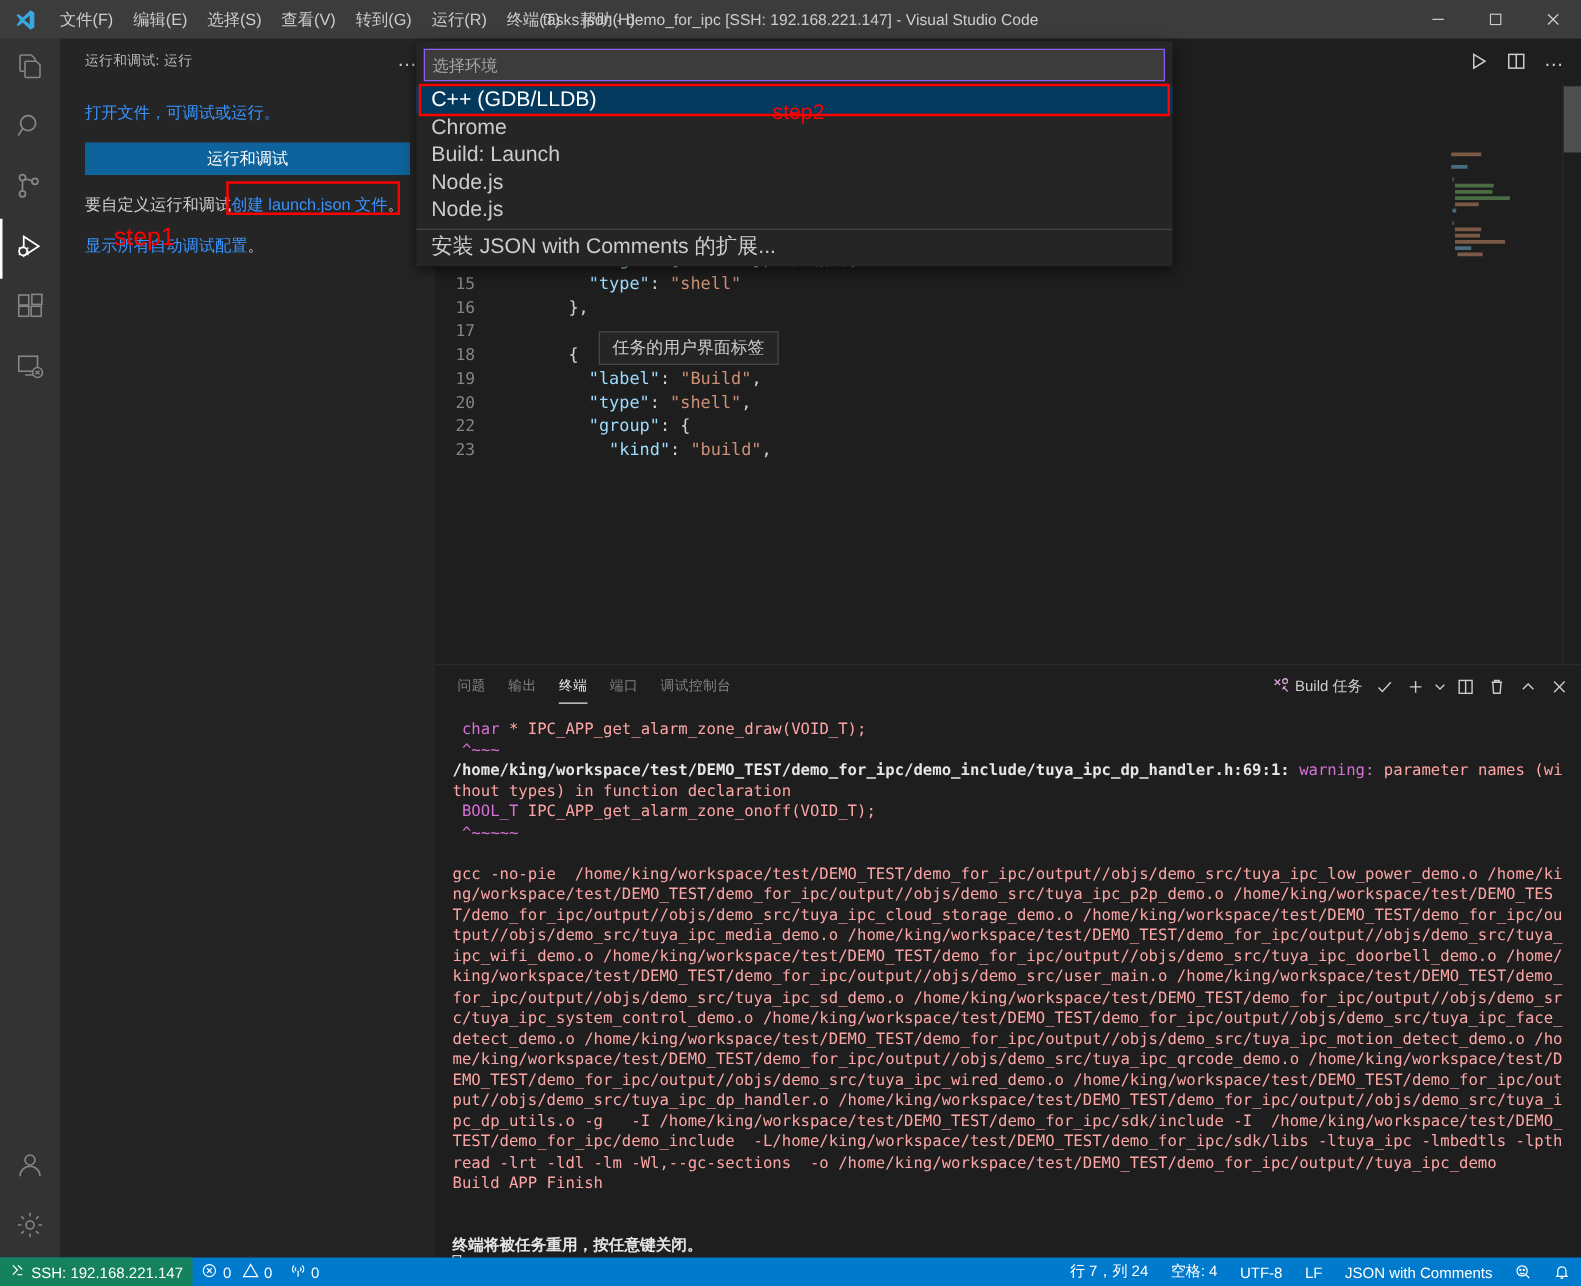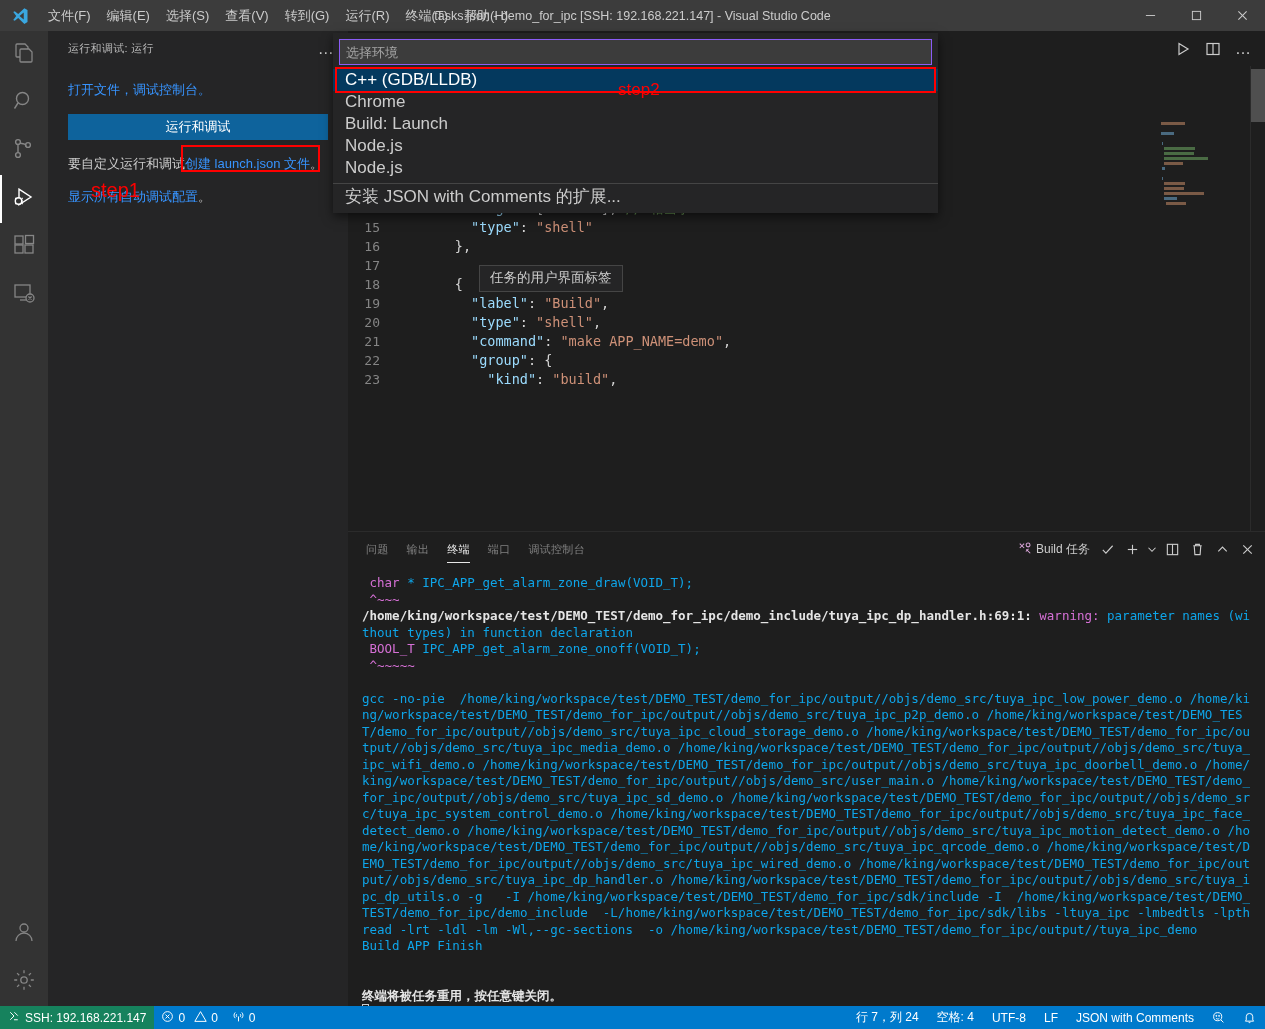--- a/index.html
+++ b/index.html
@@ -167,21 +167,21 @@
   .pa-btn { width: 24px; height: 24px; display: flex; align-items: center; justify-content: center; color: #cccccc; }
   .pa-btn svg { width: 15px; height: 15px; }
 
   .term {
     position: absolute; top: 35px; left: 0; width: 917px; height: 440px;
     padding: 8px 8px 0 14px; overflow: hidden;
     font-family: "DejaVu Sans Mono", monospace; font-size: 12.5px; line-height: 16.5px;
     color: #cccccc; white-space: pre-wrap; word-break: break-all;
   }
   .t-mag { color: #d670d6; }
-  .t-white { color: #0ea5e9; margin-top: 40px; }
+  .t-white { color: #fca5a5; margin-top: 40px; }
   .t-bold { font-weight: bold; color: #e5e5e5; }
   .t-cursor { display: inline-block; width: 7px; height: 14px; border: 1px solid #cccccc; vertical-align: -2px; }
 
   
   .statusbar {
     position: absolute; bottom: 0; left: 0; width: 1265px; height: 23px;
     background: #007acc; display: flex; align-items: center;
     font-size: 12px; color: #ffffff;
   }
   .sb-remote {
@@ -311,21 +311,21 @@
     </div>
   </div>
 
   <div class="sidebar">
     <div class="sb-header">
       <span>运行和调试: 运行</span>
       <span class="sb-dots">…</span>
     </div>
     <div class="sb-body">
       <div class="sb-text-1">
-        <span class="sb-link">打开文件，调试控制台。</span>
+        <span class="sb-link">打开文件，可调试或运行。</span>
       </div>
       <button class="run-btn">运行和调试</button>
       <div class="sb-text-2">
         <span>要自定义运行和调试</span><span class="sb-link">创建 launch.json 文件</span><span>。</span>
       </div>
       <div class="sb-text-3">
         <span class="sb-link">显示所有自动调试配置</span><span>。</span>
       </div>
     </div>
     <div class="hl-box" style="left:133px; top:114px; width:139px; height:27px;"></div>
@@ -357,21 +357,20 @@
           <div class="code-row"><span class="ln">11</span><span class="ctext"><span class="k-pun">      {</span></span></div>
           <div class="code-row"><span class="ln">12</span><span class="ctext"><span class="k-pun">        </span><span class="sel-token">"label"</span><span class="k-pun">: </span><span class="k-str">"clean"</span><span class="k-pun">, </span><span class="k-com">// 任务名称</span></span></div>
           <div class="code-row"><span class="ln">13</span><span class="ctext"><span class="k-pun">        </span><span class="k-key">"command"</span><span class="k-pun">: </span><span class="k-str">"make"</span><span class="k-pun">, </span><span class="k-com">// 命令</span></span></div>
           <div class="code-row"><span class="ln">14</span><span class="ctext"><span class="k-pun">        </span><span class="k-key">"args"</span><span class="k-pun">: [</span><span class="k-str">"clean"</span><span class="k-pun">], </span><span class="k-com">// 相当于make clean</span></span></div>
           <div class="code-row"><span class="ln">15</span><span class="ctext"><span class="k-pun">        </span><span class="k-key">"type"</span><span class="k-pun">: </span><span class="k-str">"shell"</span></span></div>
           <div class="code-row"><span class="ln">16</span><span class="ctext"><span class="k-pun">      },</span></span></div>
           <div class="code-row"><span class="ln">17</span><span class="ctext"></span></div>
           <div class="code-row"><span class="ln">18</span><span class="ctext"><span class="k-pun">      {</span></span></div>
           <div class="code-row"><span class="ln">19</span><span class="ctext"><span class="k-pun">        </span><span class="k-key">"label"</span><span class="k-pun">: </span><span class="k-str">"Build"</span><span class="k-pun">,</span></span></div>
           <div class="code-row"><span class="ln">20</span><span class="ctext"><span class="k-pun">        </span><span class="k-key">"type"</span><span class="k-pun">: </span><span class="k-str">"shell"</span><span class="k-pun">,</span></span></div>
-          <div class="code-row"><span class="ln">21</span><span class="ctext"><span class="k-pun">        </span><span class="k-key">"command"</span><span class="k-pun">: </span><span class="k-str">"make APP_NAME=demo"</span><span class="k-pun">,</span></span></div>
           <div class="code-row"><span class="ln">22</span><span class="ctext"><span class="k-pun">        </span><span class="k-key">"group"</span><span class="k-pun">: {</span></span></div>
           <div class="code-row"><span class="ln">23</span><span class="ctext"><span class="k-pun">          </span><span class="k-key">"kind"</span><span class="k-pun">: </span><span class="k-str">"build"</span><span class="k-pun">,</span></span></div>
         </div>
     </div>
 
     <div class="minimap">
       <div id="minimap-lines">
           <div class="mm-line" style="margin-left: 7.6px; width: 24px; background: rgb(122, 90, 70);"></div>
           <div class="mm-line" style="margin-left: 4px; width: 0px; background: transparent;"></div>
           <div class="mm-line" style="margin-left: 7.6px; width: 13px; background: rgb(74, 106, 128);"></div>

